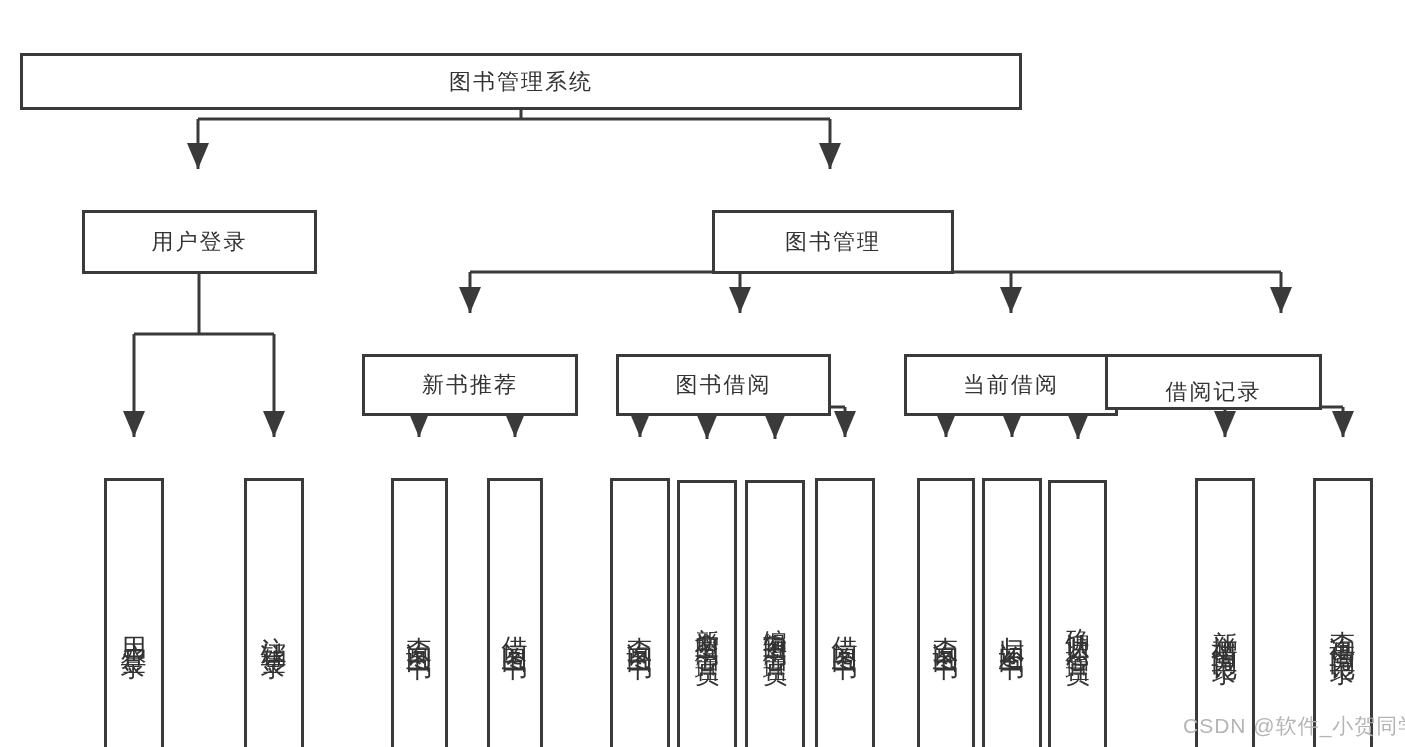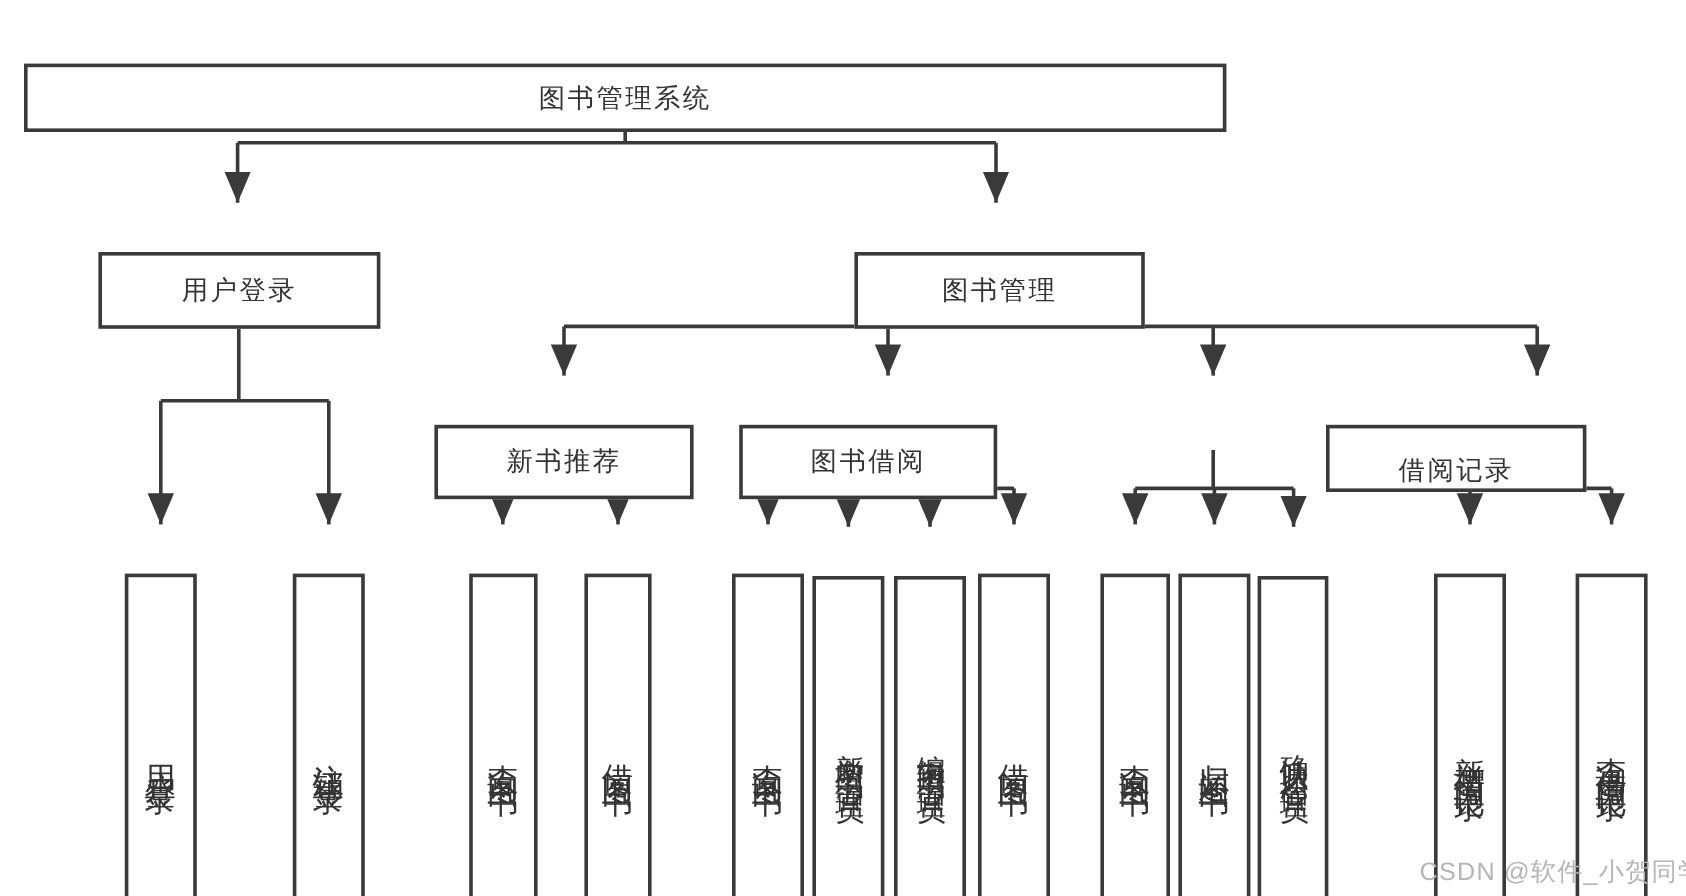--- a/index.html
+++ b/index.html
@@ -114,20 +114,23 @@
   <div class="node h-node" id="n-book-mgmt">
     <span>图书管理</span>
   </div>
 
   <div class="node h-node" id="n-new-book-rec">
     <span>新书推荐</span>
   </div>
   <div class="node h-node" id="n-book-borrow">
     <span>图书借阅</span>
   </div>
+  <div class="node h-node" id="n-current-borrow">
+    <span>当前借阅</span>
+  </div>
   <div class="node h-node" id="n-borrow-records">
     <span>借阅记录</span>
   </div>
 
   <div class="node v-node" id="l-user-login">
     <span>用户登录</span>
   </div>
   <div class="node v-node" id="l-logout">
     <span>注销登录</span>
   </div>

